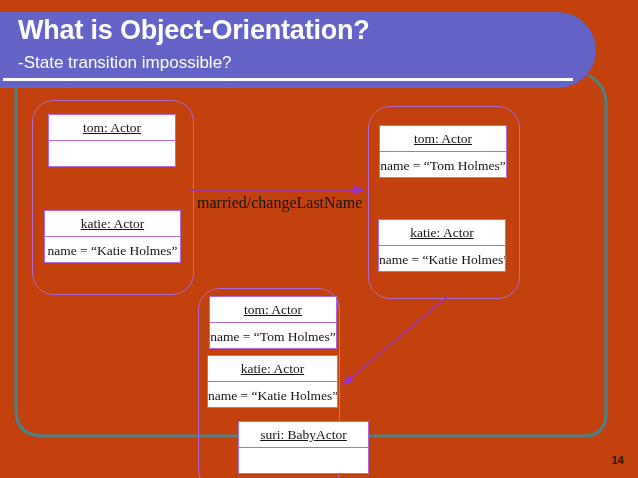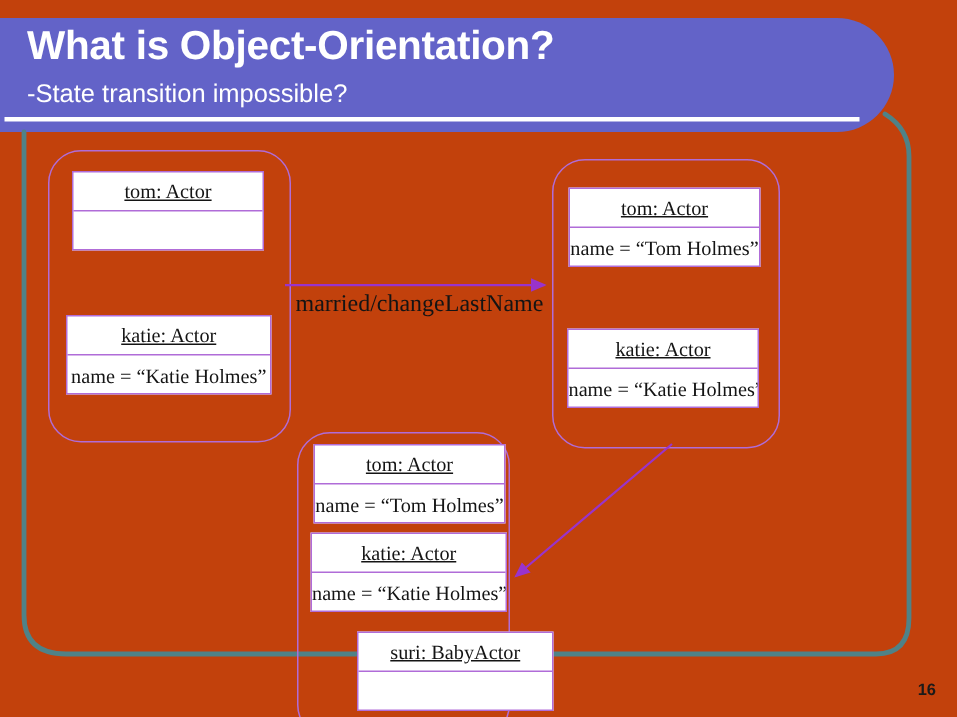--- a/index.html
+++ b/index.html
@@ -208,15 +208,15 @@
       <marker id="arrowhead" markerWidth="7" markerHeight="7" refX="6" refY="3" orient="auto">
         <path d="M 0 0 L 7 3 L 0 6 z" fill="#9933cc"></path>
       </marker>
     </defs>
     <line x1="190" y1="190" x2="363" y2="190" stroke="#9933cc" stroke-width="1.5" marker-end="url(#arrowhead)"></line>
     <line x1="448" y1="296" x2="344" y2="384" stroke="#9933cc" stroke-width="1.5" marker-end="url(#arrowhead)"></line>
   </svg>
 
   <div class="transition-label" id="label-married">married/changeLastName</div>
 
-  <div id="page-number">16</div>
+  <div id="page-number">14</div>
 
 </div>
 
 </body></html>

